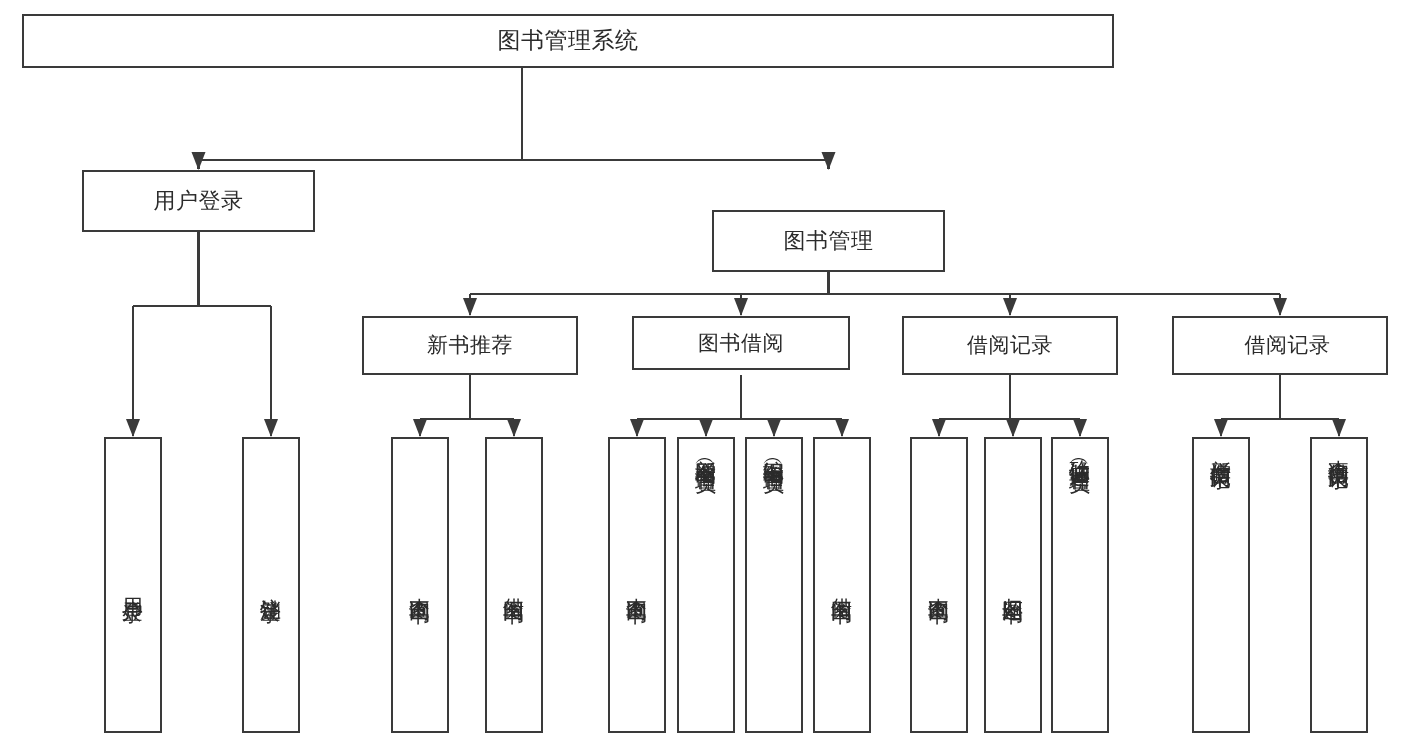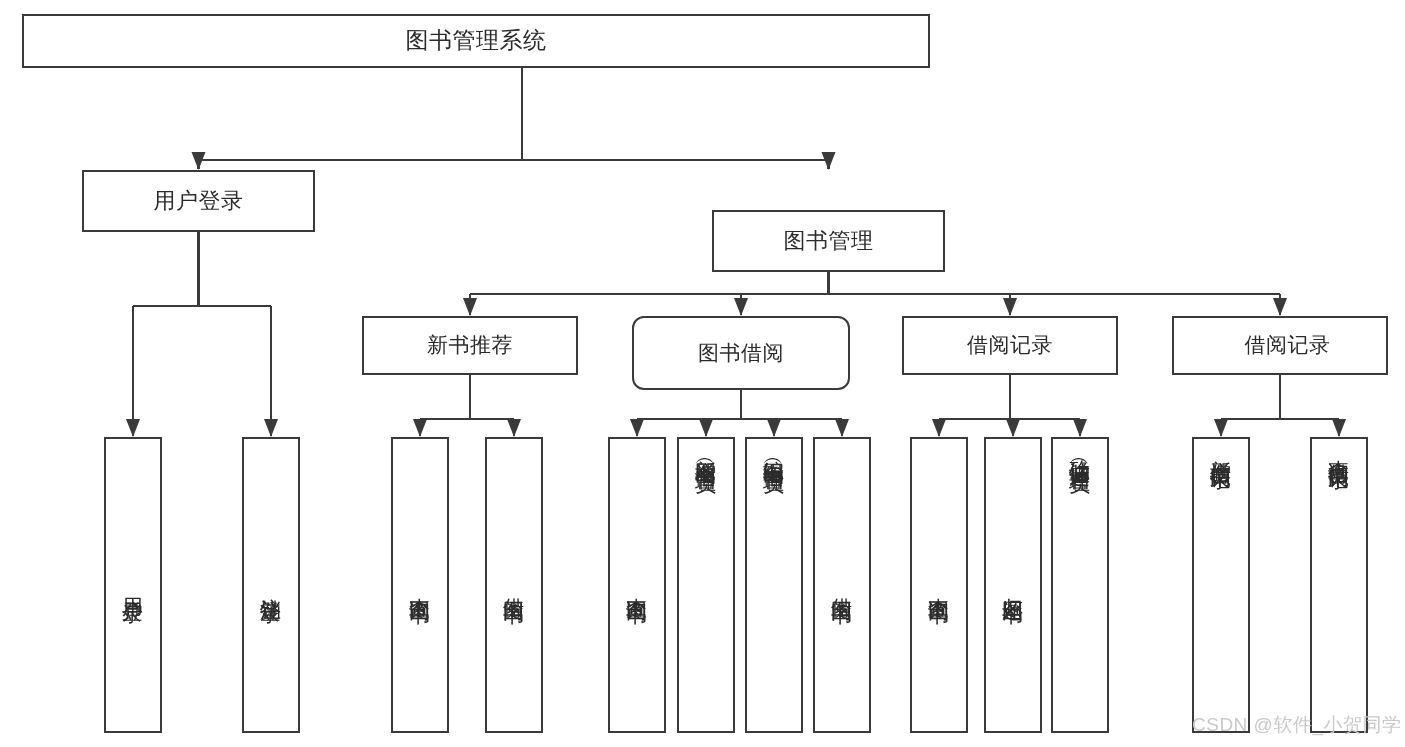--- a/index.html
+++ b/index.html
@@ -137,33 +137,33 @@
         <line x1="1280" y1="375" x2="1280" y2="419" stroke="#3a3a3a" stroke-width="2.5" shape-rendering="crispEdges"></line>
         <line x1="1221" y1="419" x2="1339" y2="419" stroke="#3a3a3a" stroke-width="2.5" shape-rendering="crispEdges"></line>
         <line x1="1221" y1="419" x2="1221" y2="436" stroke="#3a3a3a" stroke-width="2.5" shape-rendering="crispEdges"></line>
         <polygon points="1214,419 1228,419 1221,437" fill="#3a3a3a"></polygon>
         <line x1="1339" y1="419" x2="1339" y2="436" stroke="#3a3a3a" stroke-width="2.5" shape-rendering="crispEdges"></line>
         <polygon points="1332,419 1346,419 1339,437" fill="#3a3a3a"></polygon>
       </g>
   </svg>
 
   <div id="node-layer">
-      <div class="node-box node-root" style="left: 22px; top: 14px; width: 908px; height: 54px;">
+      <div class="node-box node-root" style="left: 22px; top: 14px; width: 1092px; height: 54px;">
         <div class="node-label">图书管理系统</div>
       </div>
       <div class="node-box node-l2" style="left: 82px; top: 170px; width: 233px; height: 62px;">
         <div class="node-label">用户登录</div>
       </div>
       <div class="node-box node-l2" style="left: 712px; top: 170px; width: 233px; height: 62px; margin-top: 40px;">
         <div class="node-label">图书管理</div>
       </div>
       <div class="node-box node-l3" style="left: 362px; top: 316px; width: 216px; height: 59px;">
         <div class="node-label">新书推荐</div>
       </div>
-      <div class="node-box node-l3" style="left: 632px; top: 316px; width: 218px; height: 74px; border-radius: 12px;">
+      <div class="node-box node-l3" style="left: 632px; top: 316px; width: 218px; height: 54px;">
         <div class="node-label">图书借阅</div>
       </div>
       <div class="node-box node-l3" style="left: 902px; top: 316px; width: 216px; height: 59px;">
         <div class="node-label">借阅记录</div>
       </div>
       <div class="node-box node-l3" style="left: 1172px; top: 316px; width: 216px; height: 59px; padding-left: 15px;">
         <div class="node-label">借阅记录</div>
       </div>
       <div class="node-box node-leaf leaf-short" style="left: 104px; top: 437px; width: 58px; height: 296px;">
         <div class="node-label">用户登录</div>
@@ -199,14 +199,13 @@
         <div class="node-label">确认归还（管理员）</div>
       </div>
       <div class="node-box node-leaf" style="left: 1192px; top: 437px; width: 58px; height: 296px;">
         <div class="node-label">新增借阅记录</div>
       </div>
       <div class="node-box node-leaf" style="left: 1310px; top: 437px; width: 58px; height: 296px;">
         <div class="node-label">查询借阅记录</div>
       </div>
     </div>
 
-  <div class="watermark" style="left:1192px; top:712px;">CSDN @软件_小贺同学</div>
 </div>
 
 </body></html>

